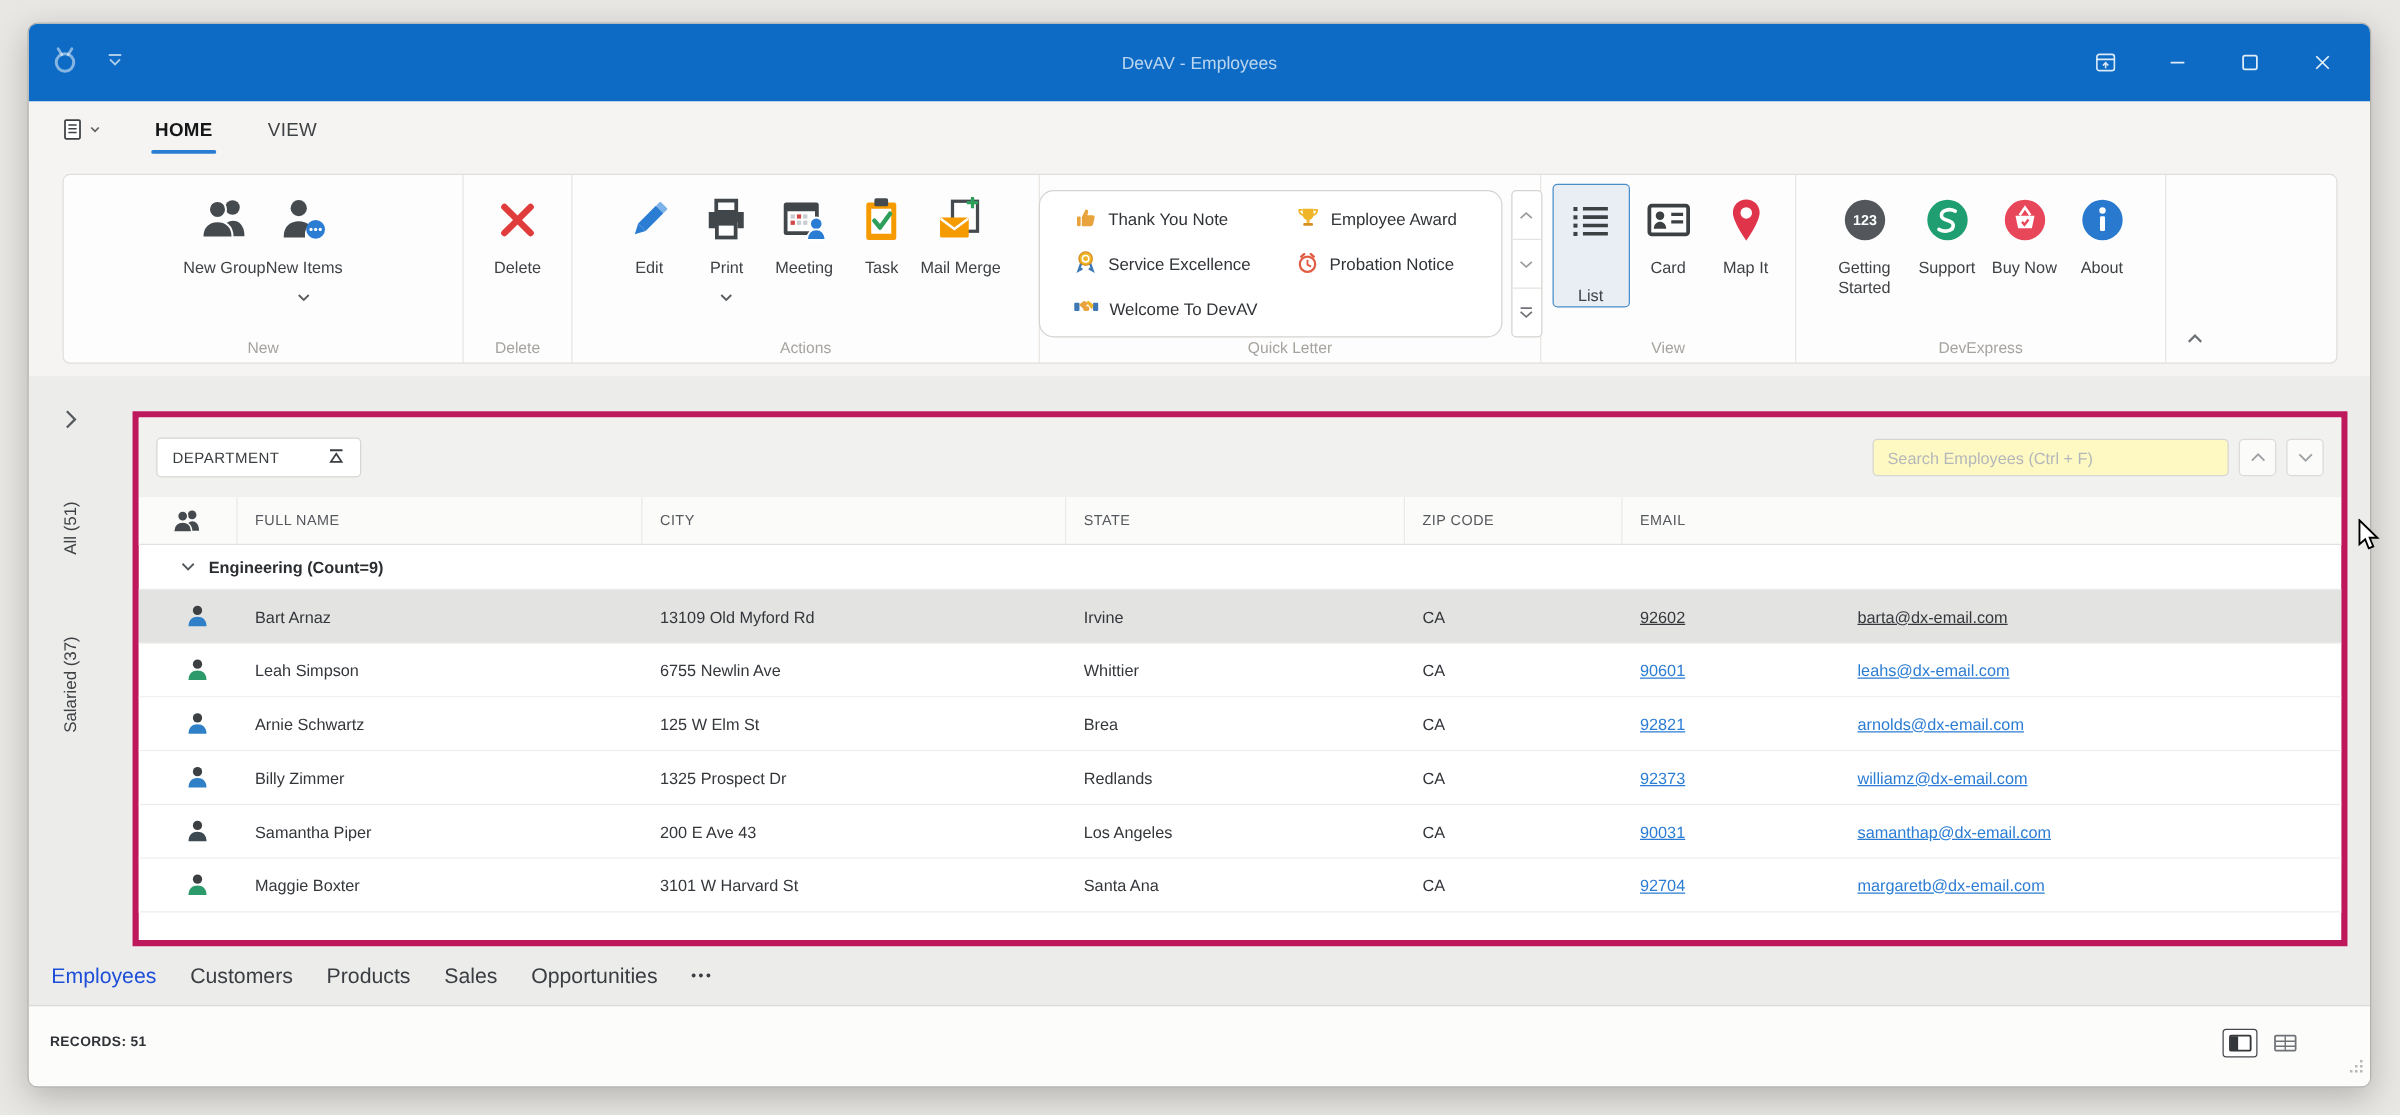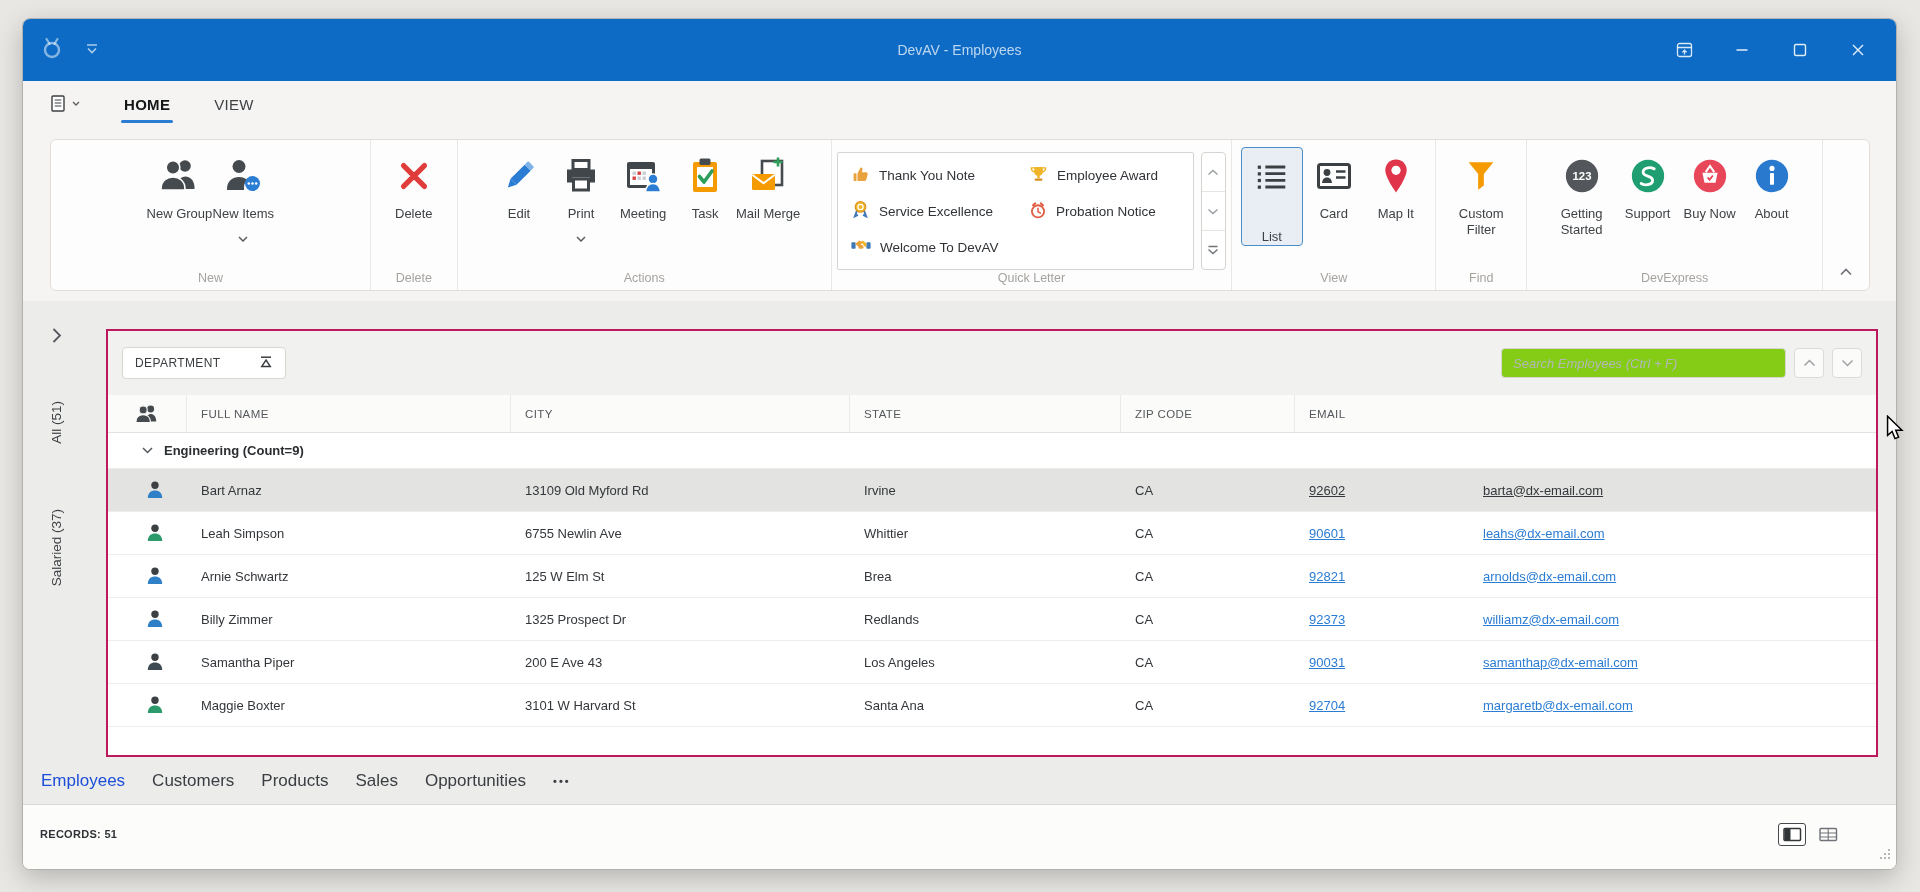--- a/index.html
+++ b/index.html
@@ -39,51 +39,51 @@
   .rbtn { display:flex; flex-direction:column; align-items:center; padding-top:16px;
     gap:10px; min-width:62px;justify-content:space-between; }
   .ric { height:40px; display:flex; align-items:center; justify-content:center; }
   .rlabel { font-size:13px; color:#3f4245; line-height:1.2; text-align:center; white-space:nowrap; }
   .rlabel.wrap { white-space:normal; width:70px; }
   .vsel { margin-top:7px; padding-top:9px; height:99px; border:1px solid #4a8ec9;
     background:#e9eef5; border-radius:4px; }
 
   
   .gallery-wrap { display:flex; gap:7px; margin-top:12px; }
-  .gallery { border:1px solid #d6d3d0; border-radius:2px; background:#fff;
-    display:flex; padding:4px 6px 4px 13px; height:118px; }
+  .gallery { border:1px solid #d6d3d0; border-radius:12px; background:#fff;
+    display:flex; padding:4px 6px 4px 27px; height:118px; }
   .gcol1 { width:178px; } .gcol2 { width:158px; }
   .qitem { display:flex; align-items:center; gap:9px; height:36px;
     font-size:13.5px; color:#303337; white-space:nowrap; }
   .gstack { width:25px; height:118px; border:1px solid #d6d3d0; border-radius:4px;
     background:#fff; display:flex; flex-direction:column; overflow:hidden; }
   .gstack .gbtn { flex:1; display:flex; align-items:center; justify-content:center;
     border-top:1px solid #e6e4e1; }
   .gstack .gbtn:first-child { border-top:none; }
 
   .collapse-sec { width:46px; display:flex; align-items:flex-end;
     justify-content:center; padding-bottom:10px; }
 
   
   .content { flex:1; position:relative; background:#ececeb; }
   .rail { position:absolute; left:0; top:0; width:83px; bottom:0; }
   .rail-expand { position:absolute; left:28px; top:26px; }
   .rail-label { position:absolute; left:26px; writing-mode:vertical-rl;
     transform:rotate(180deg); font-size:13.5px; color:#3f4245; white-space:nowrap; }
 
   .panel { position:absolute; left:83px; top:28px; width:1772px; height:428px;
-    background:#fff; border:2px solid #be185d; display:flex; flex-direction:column; }
+    background:#fff; border:5px solid #be185d; display:flex; flex-direction:column; }
   .gtoolbar { height:64px; background:#f1f1ef; display:flex; align-items:center;
     padding:0 14px; gap:8px; flex:0 0 auto; }
   .chip { width:164px; height:32px; background:#fff; border:1px solid #d8d5d2;
     border-radius:4px; display:flex; align-items:center; justify-content:space-between;
     padding:0 12px; font-size:12px; letter-spacing:.4px; color:#3a3d40; }
   .searchbox { margin-left:auto; width:285px; height:30px; border:1px solid #d8d5d2;
-    border-radius:4px; background:#84cc16; font-size:13px; color:#3a3d40; padding:0 11px;
-    font-family:inherit;font-style:italic; }
+    border-radius:4px; background:#fef9c3; font-size:13px; color:#3a3d40; padding:0 11px;
+    font-family:inherit; }
   .searchbox::placeholder { color:#b4b7ba; }
   .sq { width:30px; height:30px; border:1px solid #dddad7; border-radius:4px;
     background:#fbfbfa; display:flex; align-items:center; justify-content:center; }
 
   .gcols { display:grid; grid-template-columns:79px 324px 339px 271px 174px 174px 1fr; }
   .ghead { height:38px; background:#fbfbfa; border-bottom:1px solid #e2e1e0; flex:0 0 auto; }
   .ghead .hcell { display:flex; align-items:center; padding-left:14px;
     border-right:1px solid #eceae9; font-size:11.5px; letter-spacing:.4px; color:#55585c; }
   .ghead .hcell:last-child { border-right:none; }
   .ghead .hicon { justify-content:center; padding-left:0; }
@@ -400,31 +400,20 @@
             <svg width="40" height="40" viewBox="0 0 40 40">
                 <path d="M20 3.5c-6 0-10.7 4.7-10.7 10.5C9.3 21.8 20 36.5 20 36.5S30.7 21.8 30.7 14C30.7 8.2 26 3.5 20 3.5z" fill="#e0344a"></path>
                 <circle cx="20" cy="14.3" r="4.6" fill="#fff"></circle>
               </svg>
           </span>
           <span class="rlabel">Map It</span>
         </div>
         <div class="rcaption">View</div>
       </div>
 
-      <div class="rsec" style="width:91px">
-        <div class="rbtn">
-          <span class="ric">
-            <svg width="38" height="38" viewBox="0 0 40 40">
-                <path d="M7 5.5h26l-10 12.5v12l-6 4.5v-16.5z" fill="#f59b00"></path>
-              </svg>
-          </span>
-          <span class="rlabel wrap">Custom Filter</span>
-        </div>
-        <div class="rcaption">Find</div>
-      </div>
 
       <div class="rsec" style="width:296px">
         <div class="rbtn">
           <span class="ric">
             <svg width="38" height="38" viewBox="0 0 40 40">
                 <circle cx="20" cy="20" r="17" fill="#53575b"></circle>
                 <text x="20" y="24.5" font-size="12" font-weight="bold" fill="#fff" text-anchor="middle" font-family="inherit">123</text>
               </svg>
           </span>
           <span class="rlabel wrap">Getting Started</span>

